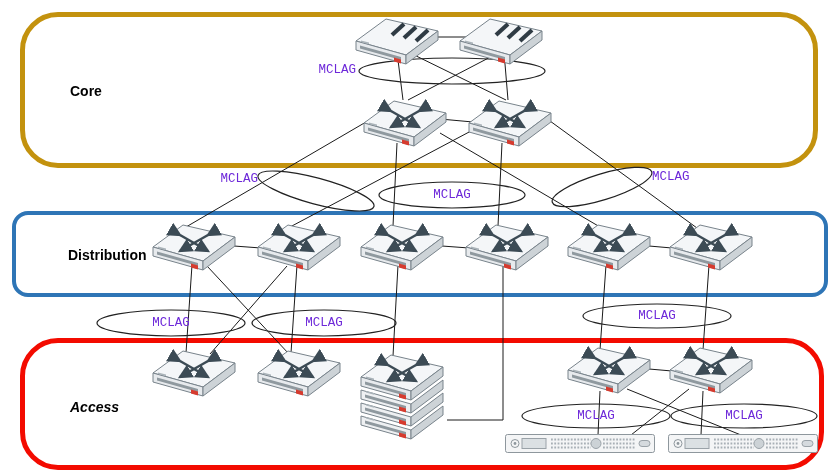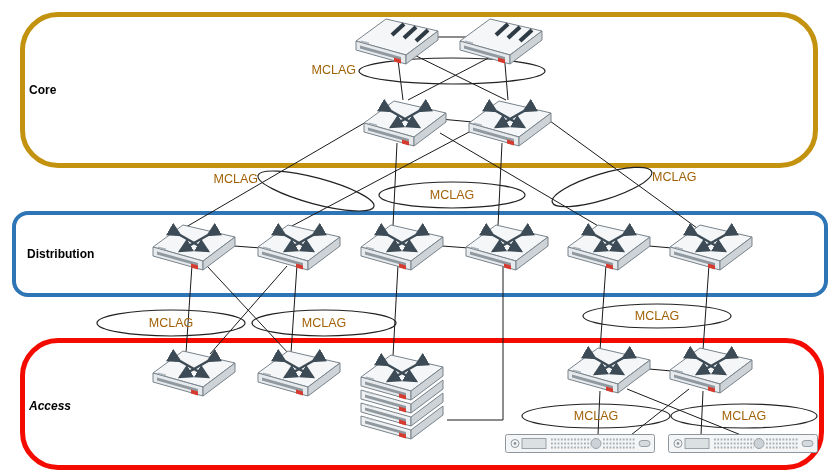--- a/index.html
+++ b/index.html
@@ -2,25 +2,25 @@
 <html><head>
 <meta charset="utf-8">
 <style>
   html,body{margin:0;padding:0;background:#fff;}
   #canvas{position:relative;width:835px;height:476px;background:#ffffff;overflow:hidden;
           font-family:"Liberation Sans", sans-serif;}
   .layer-box{position:absolute;background:transparent;box-sizing:border-box;}
   .layer-box.core{left:20px;top:12px;width:798px;height:156px;border:5px solid #C3920E;border-radius:38px;}
   .layer-box.dist{left:12px;top:211px;width:816px;height:86px;border:4px solid #2E75B6;border-radius:16px;}
   .layer-box.access{left:20px;top:338px;width:804px;height:132px;border:5px solid #F30B00;border-radius:38px;}
-  .layer-label{position:absolute;font-size:12px;font-weight:bold;color:#000;}
+  .layer-label{position:absolute;font-size:14px;font-weight:bold;color:#000;margin-left:41px;}
   .lbl-core{left:29px;top:83px;}
   .lbl-dist{left:27px;top:247px;}
   .lbl-access{left:29px;top:399px;font-style:italic;}
-  .mclag{position:absolute;font-size:12.5px;color:#a16207;width:100px;}
+  .mclag{position:absolute;font-size:12.5px;color:#6d28d9;width:100px;font-family:Liberation Mono, monospace;}
   .mc-center{text-align:center;}
   .mc-right{text-align:right;}
   .mc-left{text-align:left;}
   #wires{position:absolute;left:0;top:0;width:835px;height:476px;}
   .dev{position:absolute;}
   line.link, polyline.link{stroke:#1a1a1a;stroke-width:1;fill:none;}
   ellipse.mc{stroke:#222;stroke-width:1.2;fill:none;}
 </style>
 </head>
 <body>

